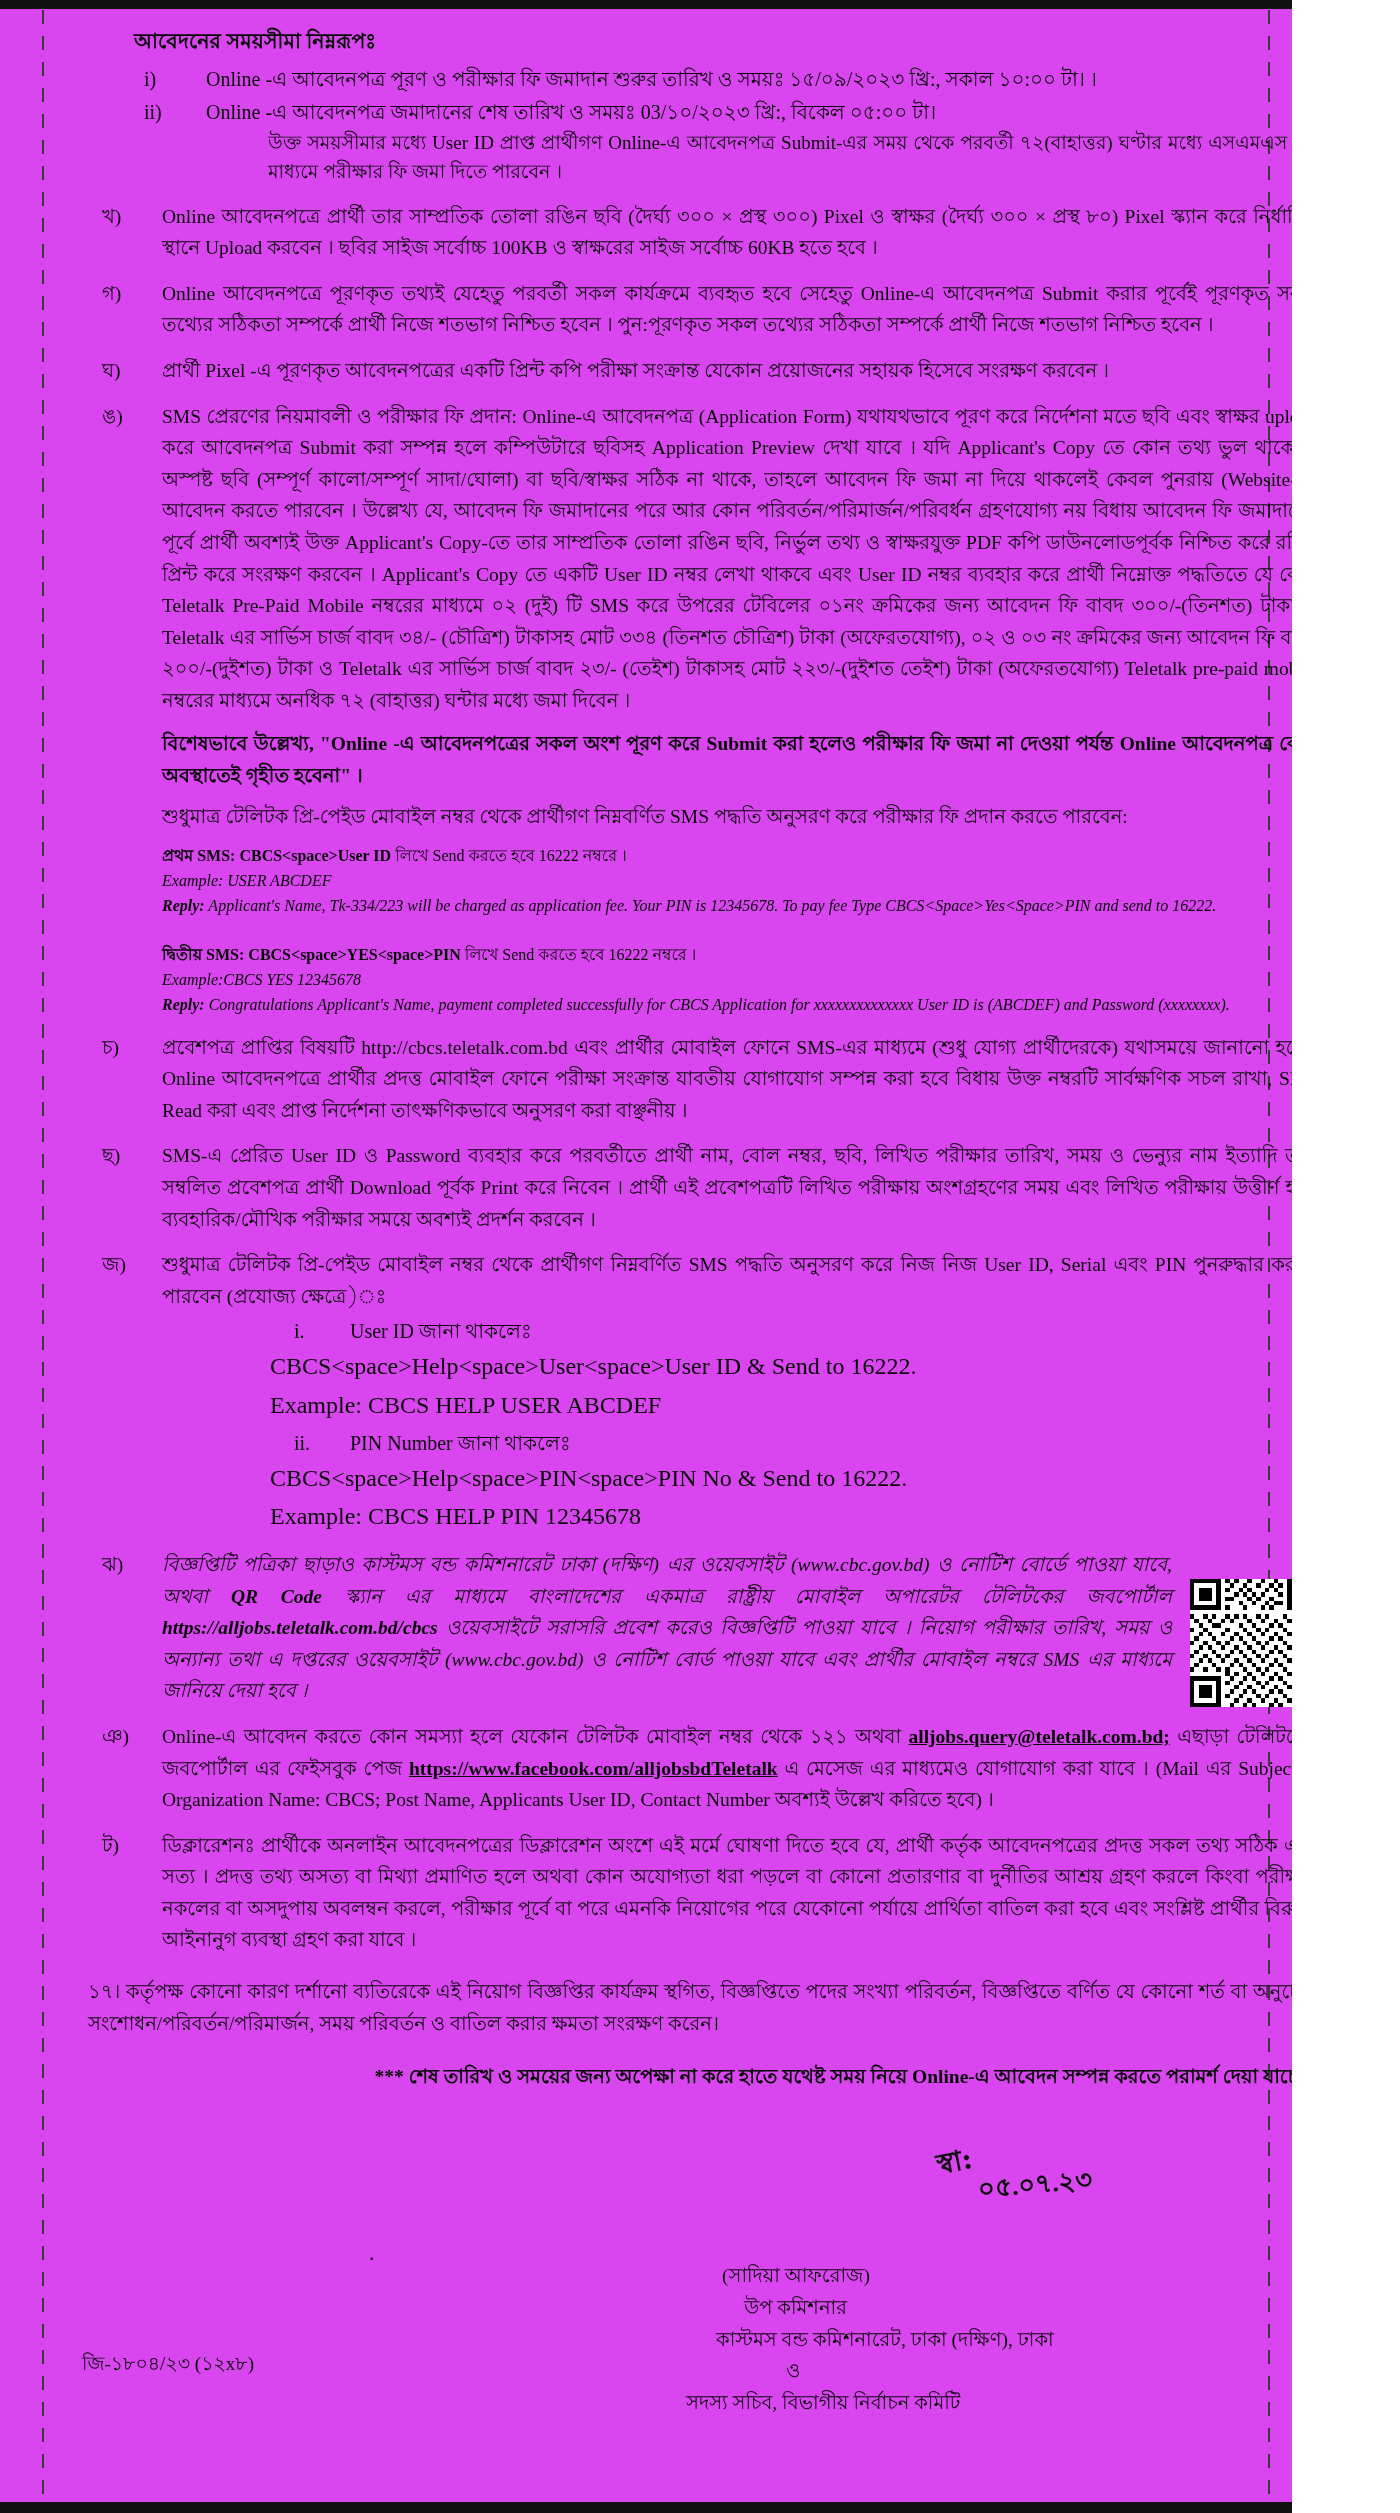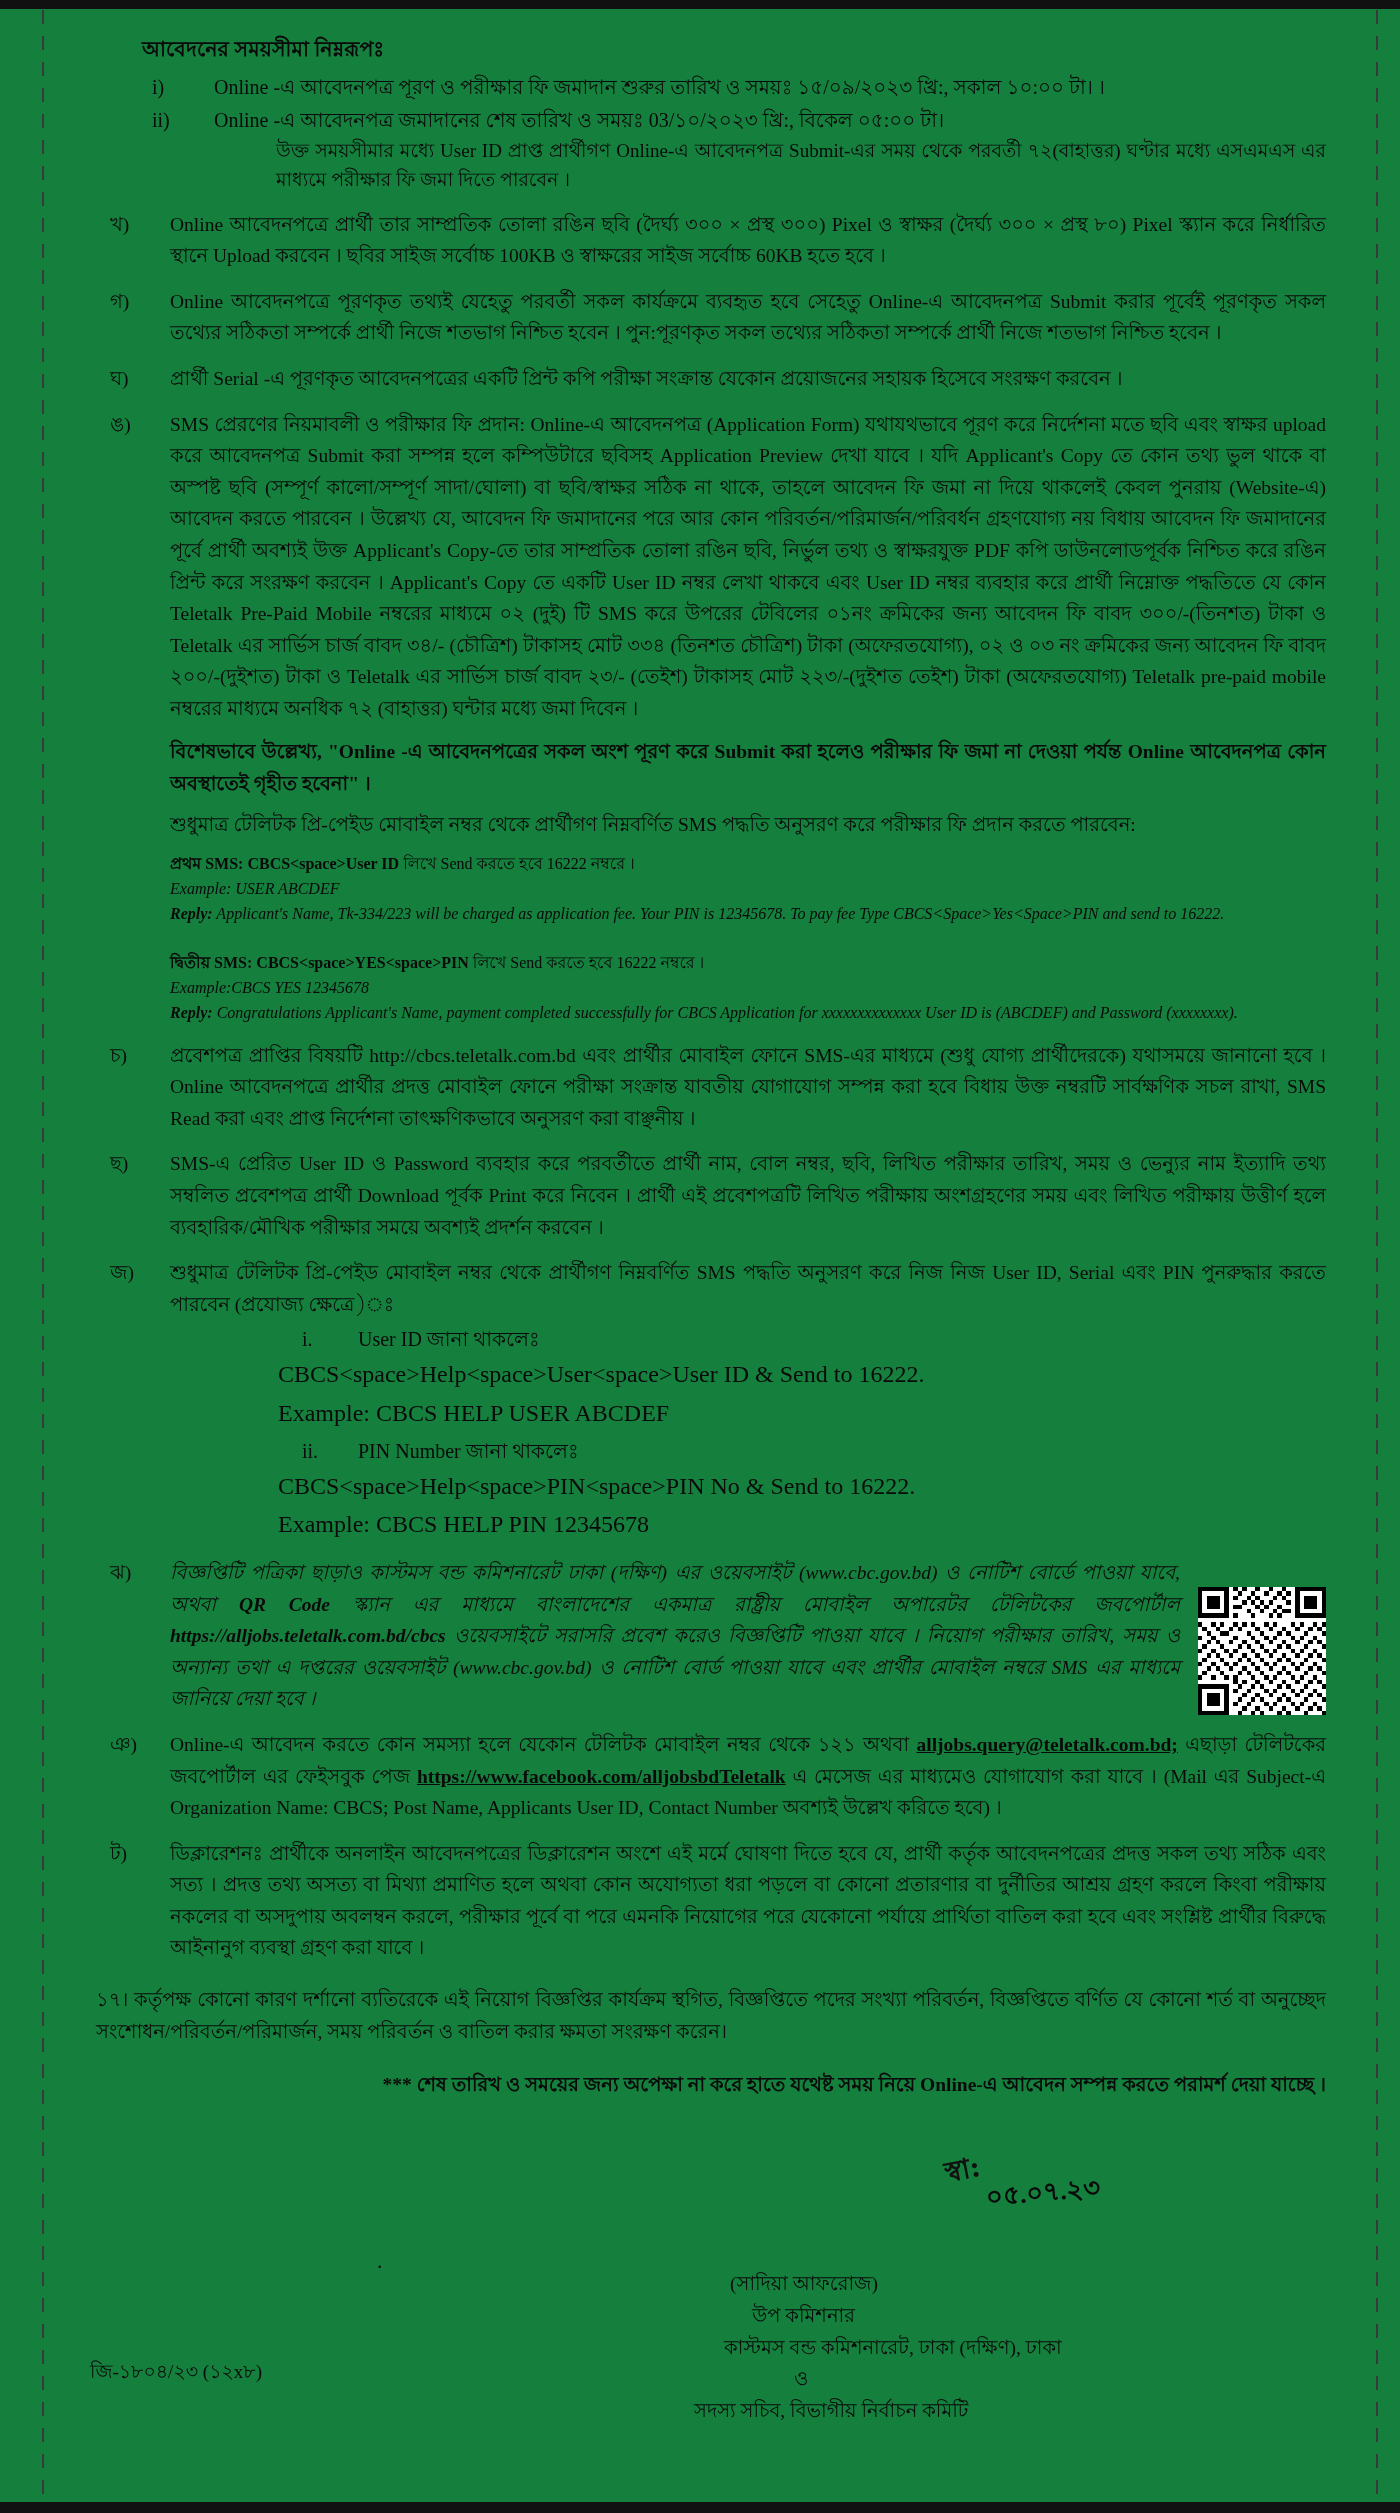--- a/index.html
+++ b/index.html
@@ -5,25 +5,25 @@
 <style>
   html,body{margin:0;padding:0;background:#ffffff;}
   body{
     width:1400px;
     font-family:"Liberation Serif","DejaVu Serif",serif;
     color:#0a0a0a;
     -webkit-font-smoothing:antialiased;
   }
   .page{
     position:relative;
-    width:1400px;
+    width:1292px;
     min-height:2513px;
     box-sizing:border-box;
-    background:#15803d;
-    padding:12px;
+    background:#d946ef;
+    padding:4px;
     overflow:hidden;
   }
   
   .edge-top{position:absolute;top:0;left:0;width:1400px;height:9px;background:#111;}
   .edge-bottom{position:absolute;bottom:0;left:0;width:1400px;height:11px;background:#111;}
   .edge-left-dash{
     position:absolute;top:10px;left:42px;width:2px;height:2490px;
     background:repeating-linear-gradient(to bottom,#3a3a3a 0px,#3a3a3a 14px,transparent 14px,transparent 26px);
   }
   .edge-right-dash{
@@ -139,21 +139,21 @@
       <div class="body">Online আবেদনপত্রে প্রার্থী তার সাম্প্রতিক তোলা রঙিন ছবি (দৈর্ঘ্য ৩০০ × প্রস্থ ৩০০) Pixel ও স্বাক্ষর (দৈর্ঘ্য ৩০০ × প্রস্থ ৮০) Pixel স্ক্যান করে নির্ধারিত স্থানে Upload করবেন । ছবির সাইজ সর্বোচ্চ 100KB ও স্বাক্ষরের সাইজ সর্বোচ্চ 60KB হতে হবে ।</div>
     </div>
 
     <div class="clause">
       <div class="mark">গ)</div>
       <div class="body">Online আবেদনপত্রে পূরণকৃত তথ্যই যেহেতু পরবর্তী সকল কার্যক্রমে ব্যবহৃত হবে সেহেতু Online-এ আবেদনপত্র Submit করার পূর্বেই পূরণকৃত সকল তথ্যের সঠিকতা সম্পর্কে প্রার্থী নিজে শতভাগ নিশ্চিত হবেন । পুন:পূরণকৃত সকল তথ্যের সঠিকতা সম্পর্কে প্রার্থী নিজে শতভাগ নিশ্চিত হবেন ।</div>
     </div>
 
     <div class="clause">
       <div class="mark">ঘ)</div>
-      <div class="body">প্রার্থী Serial -এ পূরণকৃত আবেদনপত্রের একটি প্রিন্ট কপি পরীক্ষা সংক্রান্ত যেকোন প্রয়োজনের সহায়ক হিসেবে সংরক্ষণ করবেন ।</div>
+      <div class="body">প্রার্থী Pixel -এ পূরণকৃত আবেদনপত্রের একটি প্রিন্ট কপি পরীক্ষা সংক্রান্ত যেকোন প্রয়োজনের সহায়ক হিসেবে সংরক্ষণ করবেন ।</div>
     </div>
 
     <div class="clause">
       <div class="mark">ঙ)</div>
       <div class="body">
         <div class="justify">SMS প্রেরণের নিয়মাবলী ও পরীক্ষার ফি প্রদান: Online-এ আবেদনপত্র (Application Form) যথাযথভাবে পূরণ করে নির্দেশনা মতে ছবি এবং স্বাক্ষর upload করে আবেদনপত্র Submit করা সম্পন্ন হলে কম্পিউটারে ছবিসহ Application Preview দেখা যাবে । যদি Applicant's Copy তে কোন তথ্য ভুল থাকে বা অস্পষ্ট ছবি (সম্পূর্ণ কালো/সম্পূর্ণ সাদা/ঘোলা) বা ছবি/স্বাক্ষর সঠিক না থাকে, তাহলে আবেদন ফি জমা না দিয়ে থাকলেই কেবল পুনরায় (Website-এ) আবেদন করতে পারবেন । উল্লেখ্য যে, আবেদন ফি জমাদানের পরে আর কোন পরিবর্তন/পরিমার্জন/পরিবর্ধন গ্রহণযোগ্য নয় বিধায় আবেদন ফি জমাদানের পূর্বে প্রার্থী অবশ্যই উক্ত Applicant's Copy-তে তার সাম্প্রতিক তোলা রঙিন ছবি, নির্ভুল তথ্য ও স্বাক্ষরযুক্ত PDF কপি ডাউনলোডপূর্বক নিশ্চিত করে রঙিন প্রিন্ট করে সংরক্ষণ করবেন । Applicant's Copy তে একটি User ID নম্বর লেখা থাকবে এবং User ID নম্বর ব্যবহার করে প্রার্থী নিম্নোক্ত পদ্ধতিতে যে কোন Teletalk Pre-Paid Mobile নম্বরের মাধ্যমে ০২ (দুই) টি SMS করে উপরের টেবিলের ০১নং ক্রমিকের জন্য আবেদন ফি বাবদ ৩০০/-(তিনশত) টাকা ও Teletalk এর সার্ভিস চার্জ বাবদ ৩৪/- (চৌত্রিশ) টাকাসহ মোট ৩৩৪ (তিনশত চৌত্রিশ) টাকা (অফেরতযোগ্য), ০২ ও ০৩ নং ক্রমিকের জন্য আবেদন ফি বাবদ ২০০/-(দুইশত) টাকা ও Teletalk এর সার্ভিস চার্জ বাবদ ২৩/- (তেইশ) টাকাসহ মোট ২২৩/-(দুইশত তেইশ) টাকা (অফেরতযোগ্য) Teletalk pre-paid mobile নম্বরের মাধ্যমে অনধিক ৭২ (বাহাত্তর) ঘন্টার মধ্যে জমা দিবেন ।</div>
 
         <div class="quoteline bn">বিশেষভাবে উল্লেখ্য, "Online -এ আবেদনপত্রের সকল অংশ পূরণ করে Submit করা হলেও পরীক্ষার ফি জমা না দেওয়া পর্যন্ত Online আবেদনপত্র কোন অবস্থাতেই গৃহীত হবেনা" ।</div>
 
         <div class="onlyline bn">শুধুমাত্র টেলিটক প্রি-পেইড মোবাইল নম্বর থেকে প্রার্থীগণ নিম্নবর্ণিত SMS পদ্ধতি অনুসরণ করে পরীক্ষার ফি প্রদান করতে পারবেন:</div>

